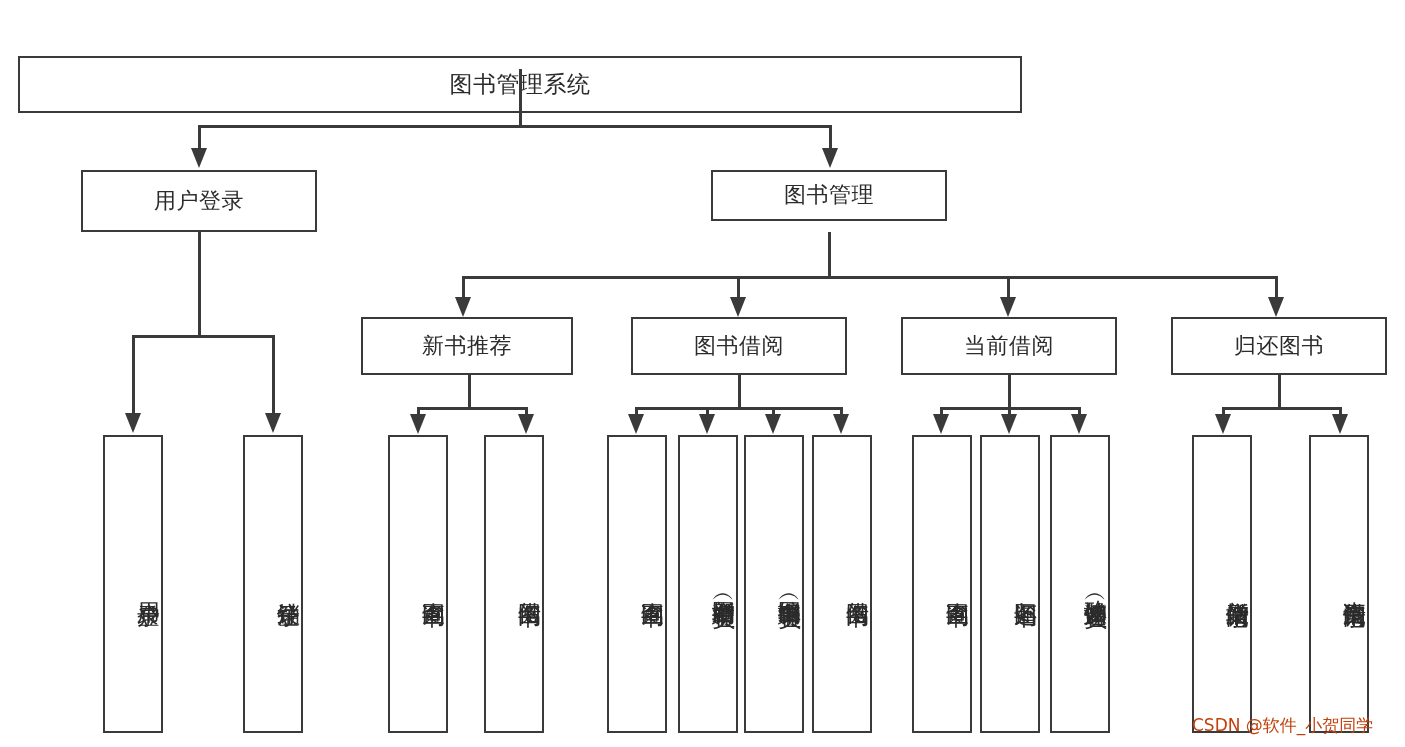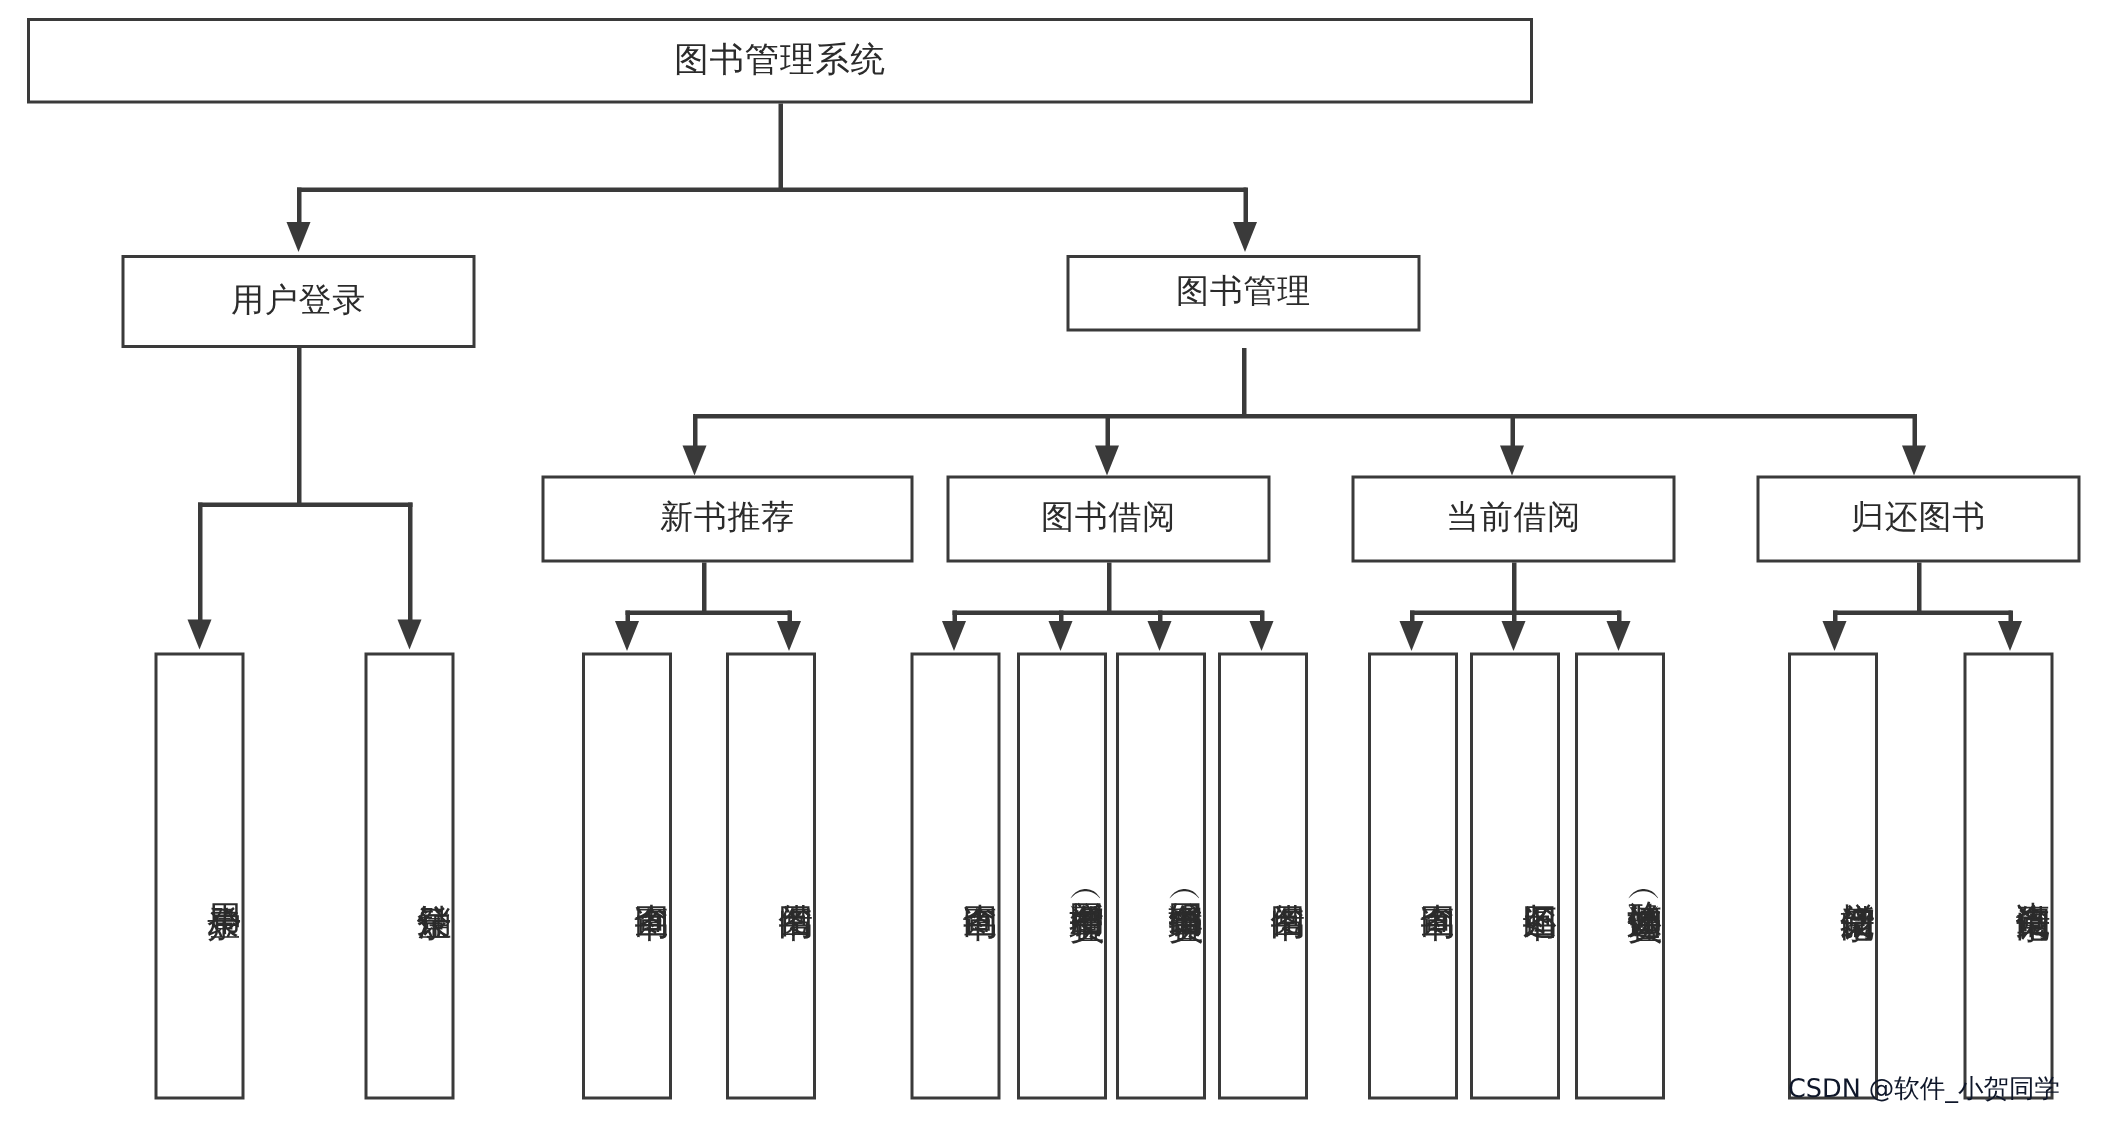--- a/index.html
+++ b/index.html
@@ -26,20 +26,21 @@
     color: #2b2b2b;
   }
   .node-h {
     font-size: 22px;
     line-height: 1.2;
     letter-spacing: 0.5px;
     white-space: nowrap;
   }
   .node-root {
     font-size: 23px;
+    margin-top: 44px;
   }
   .node-v {
     writing-mode: vertical-rl;
     text-orientation: upright;
     font-size: 23px;
     line-height: 1.12;
     letter-spacing: 1px;
     padding-top: 4px;
     align-items: flex-start;
     justify-content: center;
@@ -62,21 +63,21 @@
     position: absolute;
     width: 0;
     height: 0;
     border-left: 8px solid transparent;
     border-right: 8px solid transparent;
     border-top: 20px solid #3a3a3a;
   }
   .watermark {
     position: absolute;
     font-size: 17px;
-    color: #0f172a;
+    color: #c2410c;
     white-space: nowrap;
     font-family: "DejaVu Sans", "Liberation Sans", sans-serif;
   }
 </style>
 </head>
 <body>
 
 <div id="canvas">
 
   <div class="node node-h node-root" style="left:18px; top:12px; width:1004px; height:57px;">
@@ -110,21 +111,21 @@
   <div class="edge-h" style="left:462px; top:276px; width:815px;"></div>
   <div class="edge-v" style="left:462px; top:276px; height:24px;"></div>
   <div class="arrow" style="left:455px; top:297px;"></div>
   <div class="edge-v" style="left:737px; top:276px; height:24px;"></div>
   <div class="arrow" style="left:730px; top:297px;"></div>
   <div class="edge-v" style="left:1007px; top:276px; height:24px;"></div>
   <div class="arrow" style="left:1000px; top:297px;"></div>
   <div class="edge-v" style="left:1275px; top:276px; height:24px;"></div>
   <div class="arrow" style="left:1268px; top:297px;"></div>
 
-  <div class="node node-h" style="left:361px; top:317px; width:248px; height:58px;">
+  <div class="node node-h" style="left:361px; top:317px; width:212px; height:58px;">
     <span>新书推荐</span>
   </div>
   <div class="node node-h" style="left:631px; top:317px; width:216px; height:58px;">
     <span>图书借阅</span>
   </div>
   <div class="node node-h" style="left:901px; top:317px; width:216px; height:58px;">
     <span>当前借阅</span>
   </div>
   <div class="node node-h" style="left:1171px; top:317px; width:216px; height:58px;">
     <span>归还图书</span>

